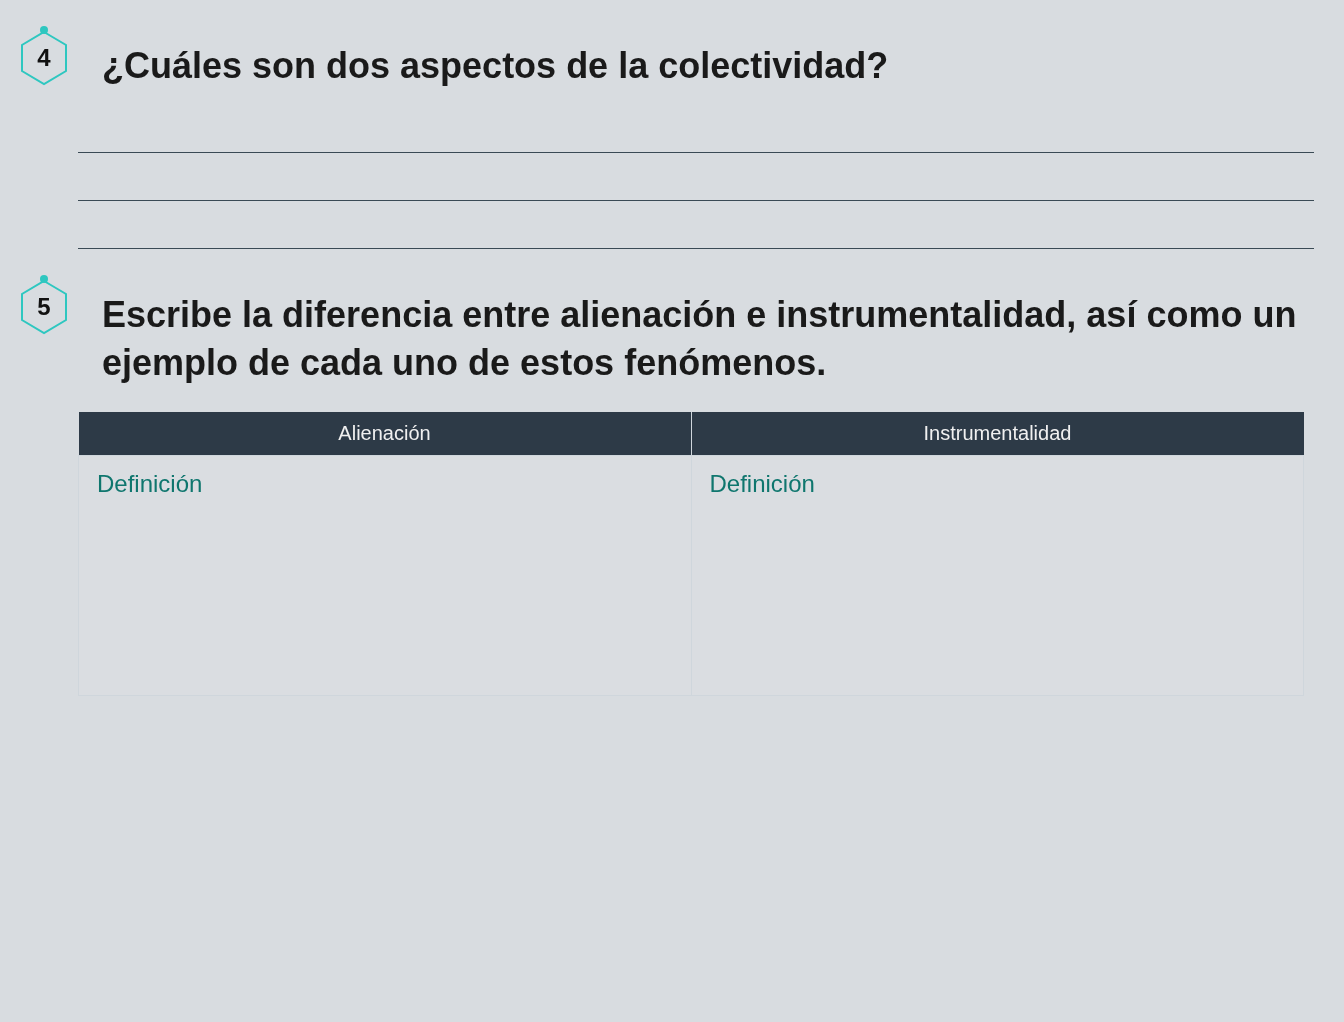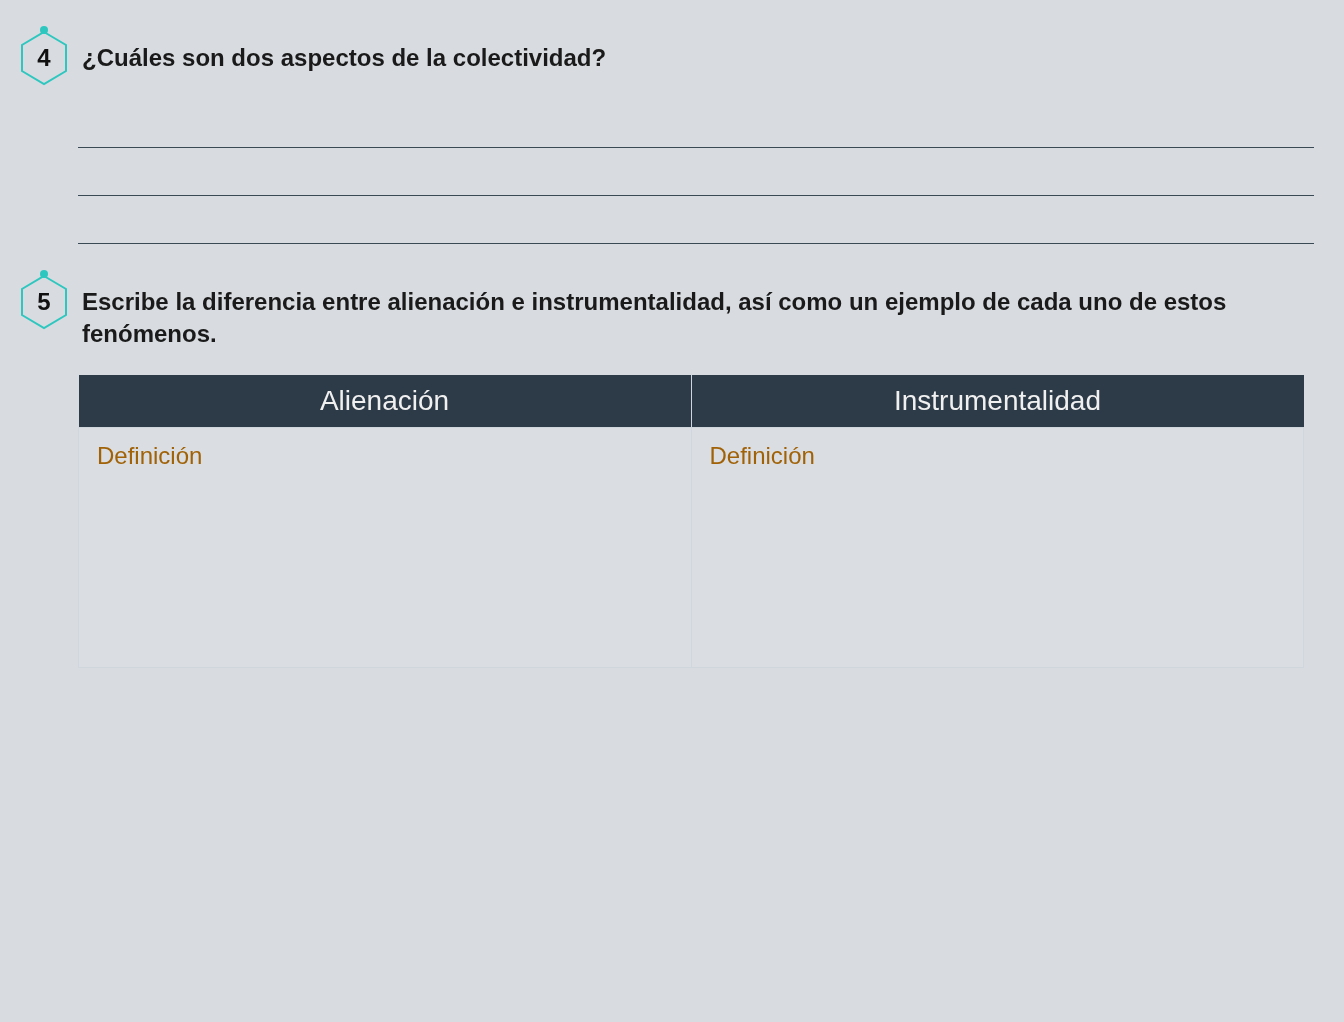--- a/index.html
+++ b/index.html
@@ -47,25 +47,26 @@
     position: absolute;
     top: -4px;
     left: 50%;
     transform: translateX(-50%);
     width: 8px;
     height: 8px;
     background: #2ec7c0;
     border-radius: 50%;
   }
   .question-text {
-    font-size: 24px;
+    font-size: 36px;
     font-weight: 700;
     line-height: 1.35;
     padding-top: 12px;
     flex: 1;
+    margin-left: 20px;
   }
   .answer-lines {
     margin-left: 58px;
     margin-top: 20px;
   }
   .answer-line {
     height: 48px;
     border-bottom: 1.5px solid #3a4a55;
     width: 100%;
   }
@@ -80,35 +81,35 @@
   }
   table {
     width: 100%;
     border-collapse: collapse;
     table-layout: fixed;
   }
   thead th {
     background: #2d3a47;
     color: #f0f0f0;
     font-weight: 400;
-    font-size: 28px;
+    font-size: 20px;
     padding: 10px 16px;
     text-align: center;
     border-right: 1px solid #cfd6dc;
   }
   thead th:last-child {
     border-right: none;
   }
   tbody td {
     border: 1px solid #cfd6dc;
     background: rgba(255,255,255,0.05);
     vertical-align: top;
     padding: 14px 18px 0 18px;
     font-size: 24px;
-    color: #a16207;
+    color: #0f766e;
   }
   .row-def td {
     height: 240px;
   }
   .row-ej td {
     height: 240px;
   }
 </style>
 </head>
 <body>

